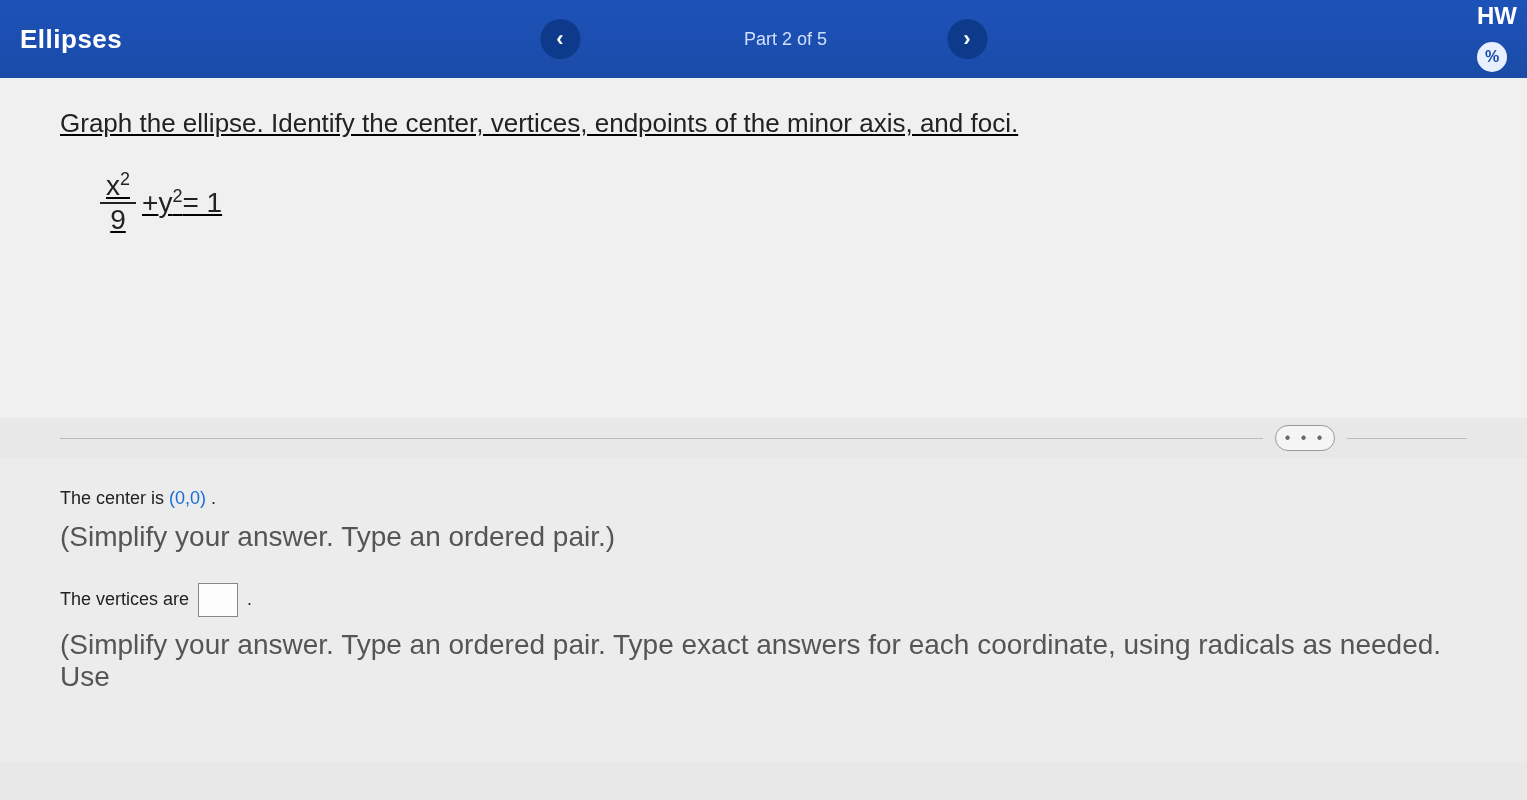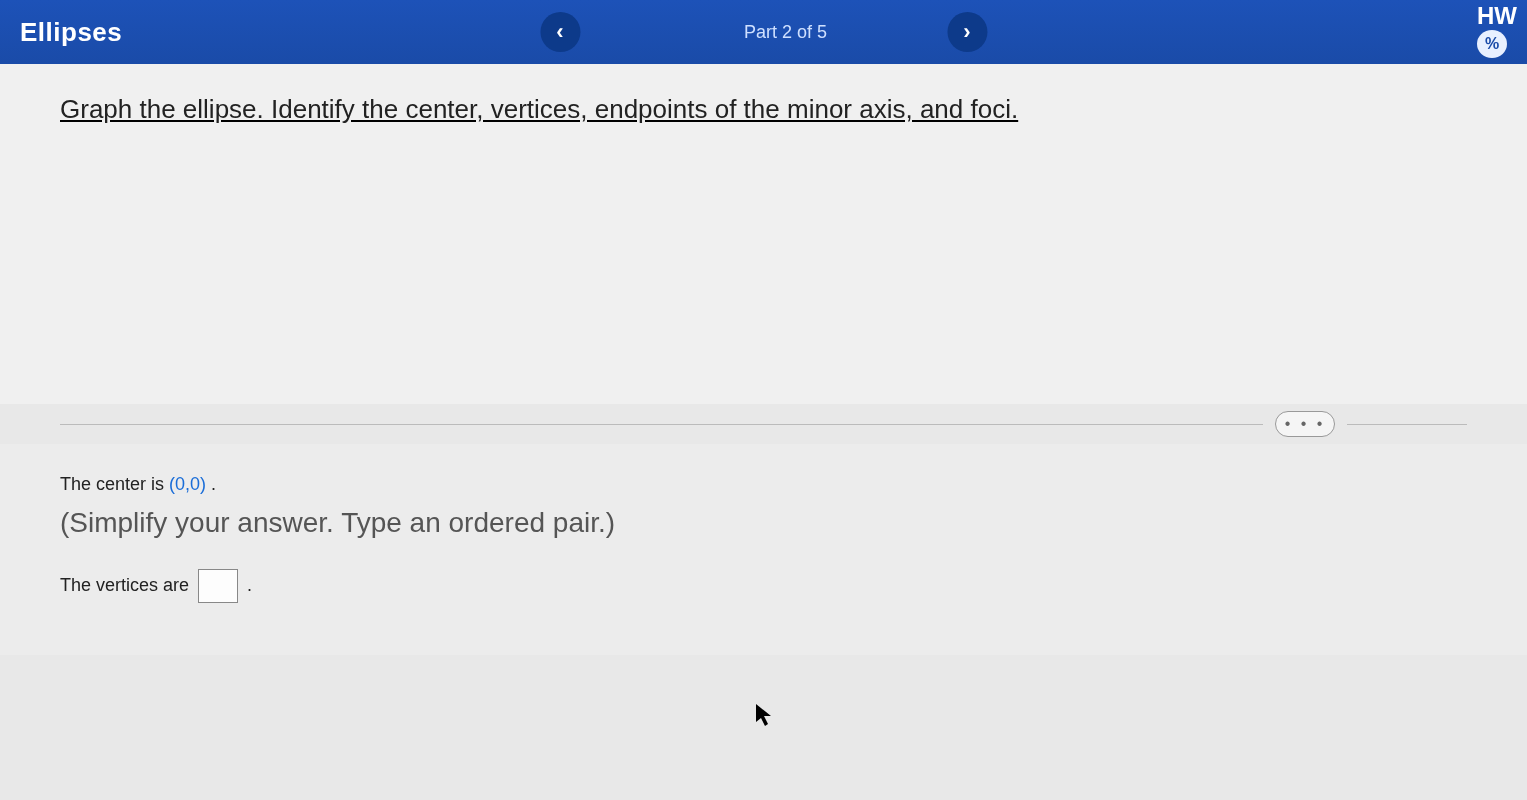--- a/index.html
+++ b/index.html
@@ -6,21 +6,21 @@
 body {
   font-family: Arial, Helvetica, sans-serif;
   background: #e8e8e8;
   width: 1527px;
   height: 800px;
   overflow: hidden;
 }
 .header {
   background: #1a4ba8;
   background: linear-gradient(180deg, #1d52b8 0%, #1a4ba8 100%);
-  height: 64px;
+  height: 78px;
   display: flex;
   align-items: center;
   padding: 8px 20px;
   position: relative;
   color: #fff;
 }
 .header-title {
   font-size: 26px;
   font-weight: bold;
   color: #fff;
@@ -187,20 +187,33 @@
   <div class="header-right">
     <div class="hw-label">HW</div>
     <div class="percent-icon">
       <span>%</span>
     </div>
   </div>
 </div>
 
 <div class="content">
   <div class="question-text">Graph the ellipse. Identify the center, vertices, endpoints of the minor axis, and foci.</div>
+  <div class="equation">
+    <span class="fraction">
+      <span class="num">
+        <span>x</span><span class="sup">2</span>
+      </span>
+      <span class="den">9</span>
+    </span>
+    <span> + </span>
+    <span>
+      <span>y</span><span class="sup">2</span>
+    </span>
+    <span> = 1</span>
+  </div>
 </div>
 
 <div class="divider-row">
   <div class="divider-line"></div>
   <div class="more-pill">
     <span>• • •</span>
   </div>
   <div class="divider-line" style="flex:0 0 120px"></div>
 </div>
 
@@ -210,19 +223,20 @@
     <span class="filled-answer">(0,0)</span>
     <span> .</span>
   </div>
   <div class="hint">(Simplify your answer. Type an ordered pair.)</div>
 
   <div class="answer-line">
     <span>The vertices are </span>
     <span class="input-box"></span>
     <span>.</span>
   </div>
+  <div class="hint">(Simplify your answer. Type an ordered pair. Type exact answers for each coordinate, using radicals as needed. Use</div>
 </div>
 
 <div class="cursor-area">
   <svg width="20" height="26">
     <path d="M2 2 L2 20 L7 16 L11 24 L14 22 L10 14 L17 14 Z" fill="#000"></path>
   </svg>
 </div>
 
 </body></html>

